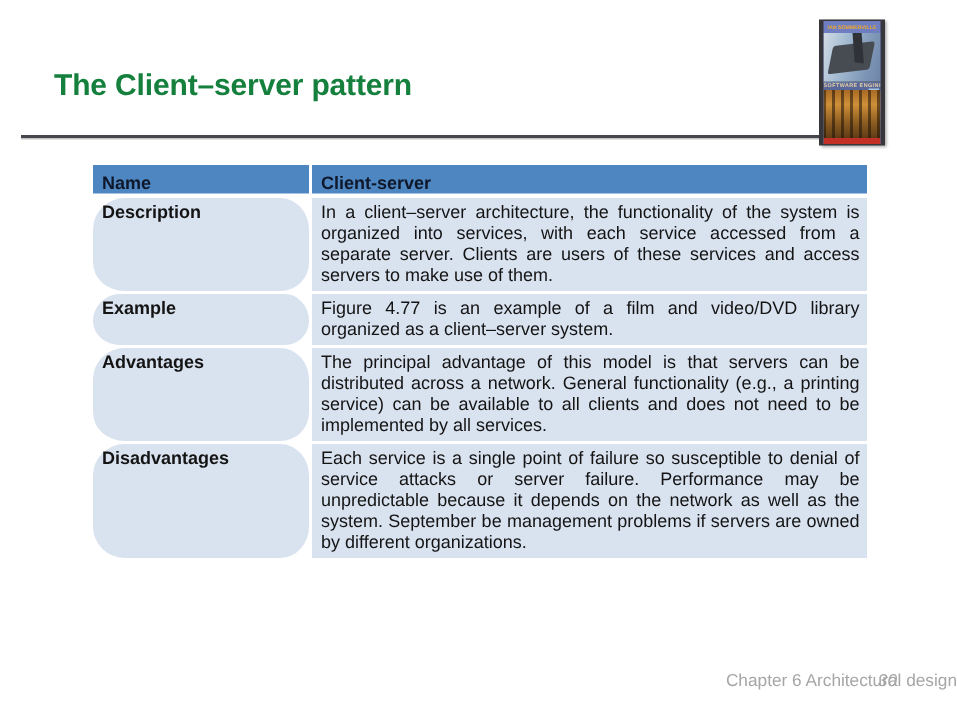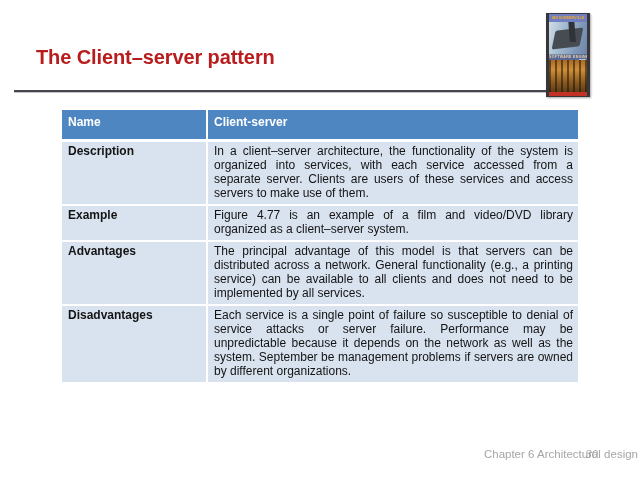--- a/index.html
+++ b/index.html
@@ -13,21 +13,21 @@
   .slide { position: absolute; inset: 0; }
 
   
   .slide-title {
     position: absolute;
     left: 36px; top: 46px;
     margin: 0;
     font-size: 20px;
     font-weight: bold;
     letter-spacing: -0.1px;
-    color: #b91c1c;
+    color: #15803d;
     text-align: right;
   }
   .title-rule {
     position: absolute;
     left: 14px; top: 90px;
     width: 576px; height: 0;
     border-top: 2px solid #45464e;
     box-shadow: 0 1px 0 rgba(80,80,90,0.35);
   }
 
@@ -122,38 +122,38 @@
     border-collapse: separate;
     border-spacing: 0;
     table-layout: fixed;
   }
   .pattern-table th, .pattern-table td {
     vertical-align: top;
     font-size: 12px;
   }
   .pattern-table th {
     background: #4e86c2;
-    color: #ffffff;
+    color: #0f172a;
     text-align: left;
     font-weight: bold;
-    padding: 5px 5px 10px 6px;
+    padding: 5px 5px 0 6px;
     border-bottom: 3px solid #ffffff;
   }
   .pattern-table td {
     background: #d9e2ef;
     color: #141414;
     line-height: 14px;
     padding: 2px 5px 4px 6px;
     border-bottom: 2px solid #ffffff;
   }
   .pattern-table tr:last-child td { border-bottom: none; }
   .col-label { width: 133px; }
   .pattern-table th.col-label,
   .pattern-table td.cell-label { border-right: 2px solid #ffffff; }
-  .cell-label { font-weight: bold; }
+  .cell-label { font-weight: bold; border-radius: 21px; }
   .cell-value { text-align: justify; }
 
   
   .footer-text {
     position: absolute;
     left: 0; right: 0; top: 448px;
     text-align: right;
     font-size: 11.5px;
     color: #a6a6a6;
     margin-left: 24px;

